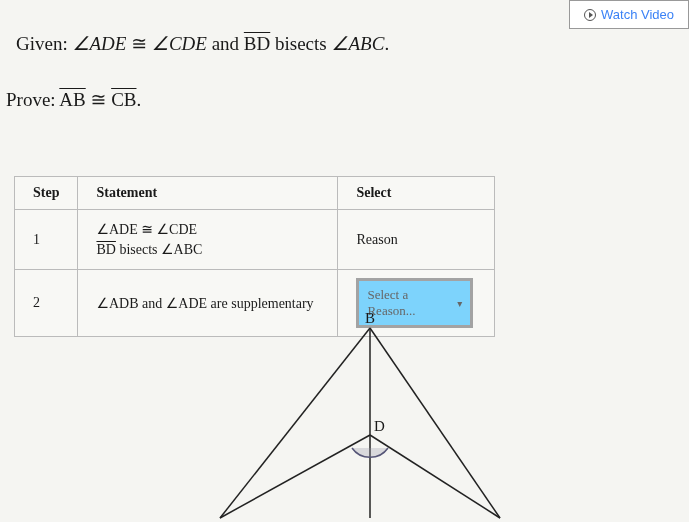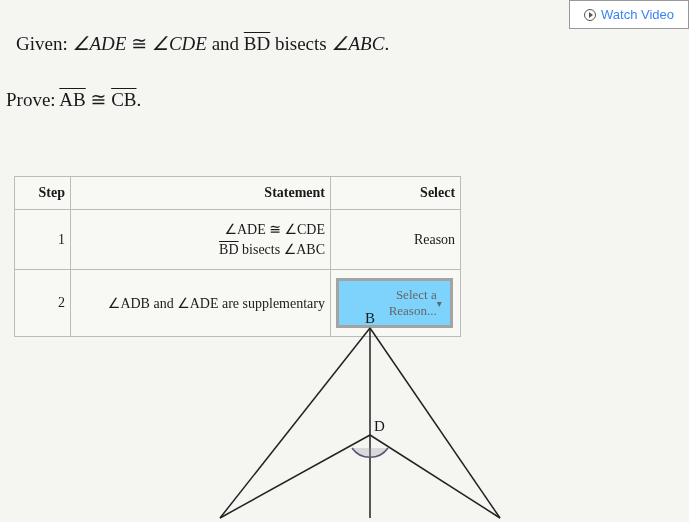--- a/index.html
+++ b/index.html
@@ -63,22 +63,22 @@
     .table {
       position: absolute;
       top: 176px;
       left: 14px;
       right: 6px;
       border-collapse: collapse;
       font-size: 14px;
     }
     .table th, .table td {
       border: 1px solid #bbb;
-      padding: 8px 5px;
-      text-align: right;
+      padding: 8px 18px;
+      text-align: left;
       vertical-align: middle;
       background: #f8f8f5;
     }
     .table th {
       font-weight: bold;
       font-family: 'Times New Roman', serif;
     }
     .col-step { width: 56px; text-align: center; }
     .col-statement { width: 260px; text-align: center; }
     .stmt-line { margin: 3px 0; }

